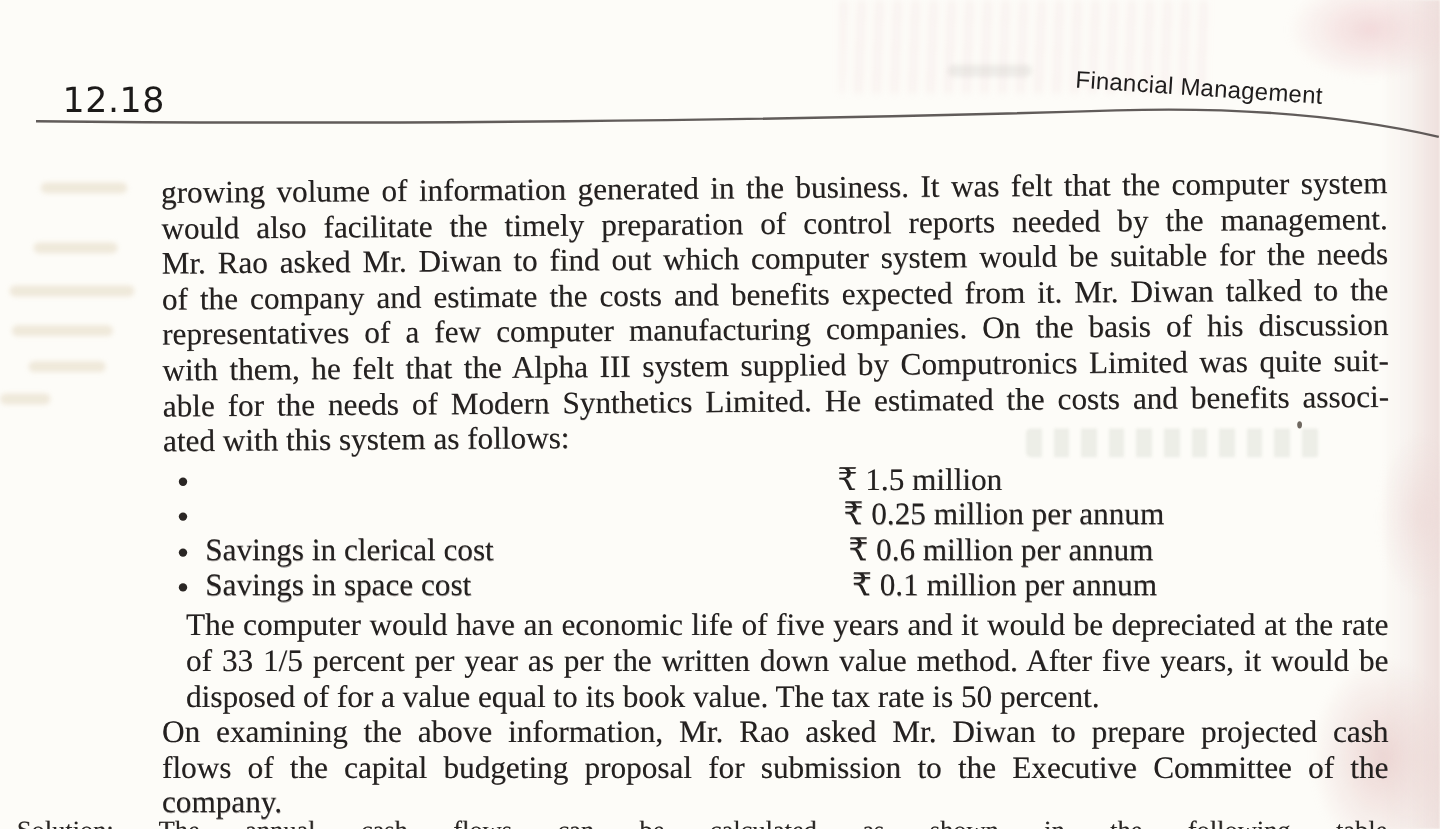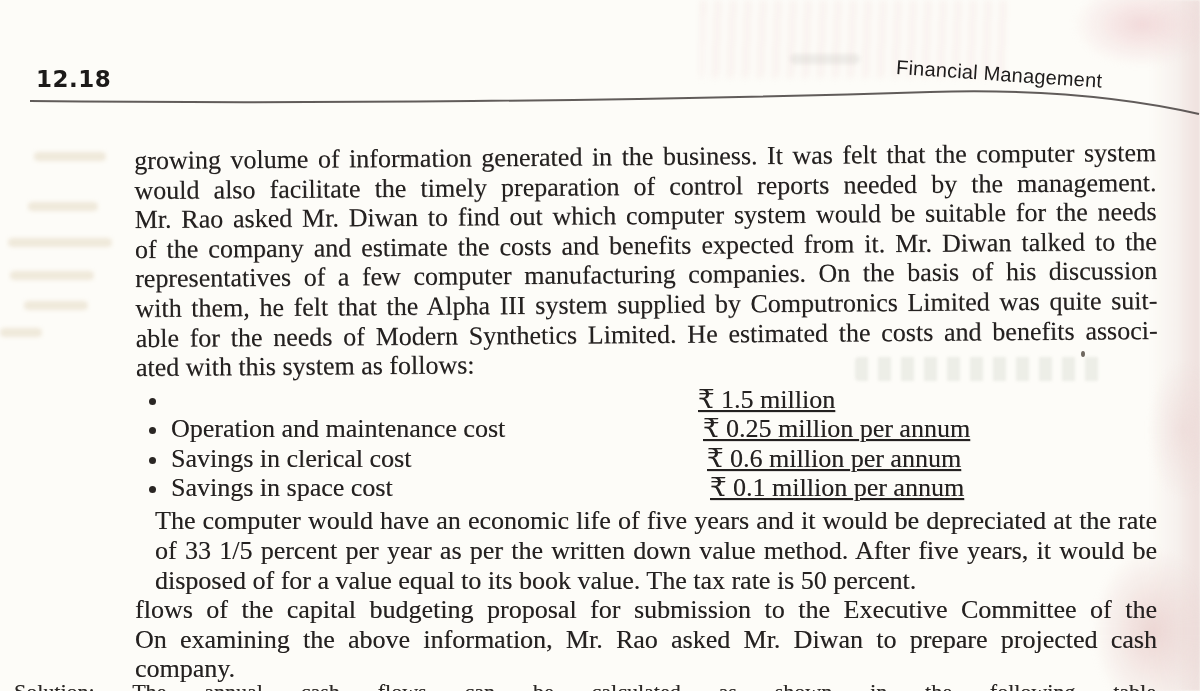--- a/index.html
+++ b/index.html
@@ -4,23 +4,23 @@
 <style>
   html,body{margin:0;padding:0;background:#8a8a8a;}
   .page{
     position:relative;width:1200px;height:691px;overflow:hidden;
     background:#fdfcf8;
     font-family:"Liberation Serif","DejaVu Serif",serif;
     color:#242120;
   }
   
   .page-number{
-    position:absolute;left:36px;top:66px;
+    position:absolute;left:52px;top:66px;
     font-family:"DejaVu Sans","Liberation Sans",sans-serif;
-    font-weight:bold;font-size:23px;letter-spacing:.5px;color:#1c1a19;
+    font-weight:normal;font-size:29px;letter-spacing:.5px;color:#1c1a19;
   }
   .header-title{
     position:absolute;left:897px;top:56px;
     font-family:"Liberation Sans","DejaVu Sans",sans-serif;
     font-size:20px;color:#1e1c1c;letter-spacing:.2px;
     transform:rotate(3.8deg);transform-origin:0 0;
   }
   .rule-svg{position:absolute;left:0;top:0;pointer-events:none;}
   
   .text-block{
@@ -28,21 +28,21 @@
     font-size:26px;line-height:29.6px;
     text-shadow:0.3px 0.3px 0.4px rgba(35,28,28,.45);
   }
   .para1{transform:rotate(-0.45deg);transform-origin:0 50%;}
   .ln{text-align:justify;text-align-last:justify;}
   .ln.short{text-align:left;text-align-last:left;}
   .bullets{margin-top:2px;}
   .b-row{position:relative;padding-left:12px;height:29.4px;white-space:nowrap;}
   .b-dot{display:inline-block;width:7px;height:7px;border-radius:50%;
          background:#2a2624;margin:0 15px 3px 2px;}
-  .b-val{position:absolute;top:0;font-family:"Liberation Serif","DejaVu Serif","DejaVu Sans",serif;text-decoration:underline;}
+  .b-val{position:absolute;top:0;font-family:"Liberation Serif","DejaVu Serif","DejaVu Sans",serif;}
   .b-row:nth-child(1) .b-val{left:563px;}
   .b-row:nth-child(2) .b-val{left:568px;}
   .b-row:nth-child(3) .b-val{left:572px;}
   .b-row:nth-child(4) .b-val{left:575px;}
   .para2{margin-top:4px;margin-left:20px;}
   
   .solution-clip{
     position:absolute;left:14px;top:679px;width:1142px;height:12px;
     overflow:hidden;font-size:22px;line-height:26px;
     text-align:justify;text-align-last:justify;color:#2a2724;
@@ -118,42 +118,42 @@
       <div class="ln">able for the needs of Modern Synthetics Limited. He estimated the costs and benefits associ-</div>
       <div class="ln short">ated with this system as follows:</div>
     </div>
 
     <div class="bullets">
       <div class="b-row">
         <span class="b-dot"></span>
         <span class="b-val">₹ 1.5 million</span>
       </div>
       <div class="b-row">
-        <span class="b-dot"></span><span>Operation and maintenance cost</span>
+        <span class="b-dot"></span>
         <span class="b-val">₹ 0.25 million per annum</span>
       </div>
       <div class="b-row">
         <span class="b-dot"></span><span>Savings in clerical cost</span>
         <span class="b-val">₹ 0.6 million per annum</span>
       </div>
       <div class="b-row">
         <span class="b-dot"></span><span>Savings in space cost</span>
         <span class="b-val">₹ 0.1 million per annum</span>
       </div>
     </div>
 
     <div class="para2">
       <div class="ln">The computer would have an economic life of five years and it would be depreciated at the rate</div>
       <div class="ln">of 33 1/5 percent per year as per the written down value method. After five years, it would be</div>
       <div class="ln short">disposed of for a value equal to its book value. The tax rate is 50 percent.</div>
     </div>
 
     <div class="para3">
+      <div class="ln">On examining the above information, Mr. Rao asked Mr. Diwan to prepare projected cash</div>
       <div class="ln">flows of the capital budgeting proposal for submission to the Executive Committee of the</div>
-      <div class="ln">On examining the above information, Mr. Rao asked Mr. Diwan to prepare projected cash</div>
       <div class="ln short">company.</div>
     </div>
 
   </div>
 
   <div class="solution-clip">Solution: The annual cash flows can be calculated as shown in the following table</div>
 
 </div>
 
 </body></html>

